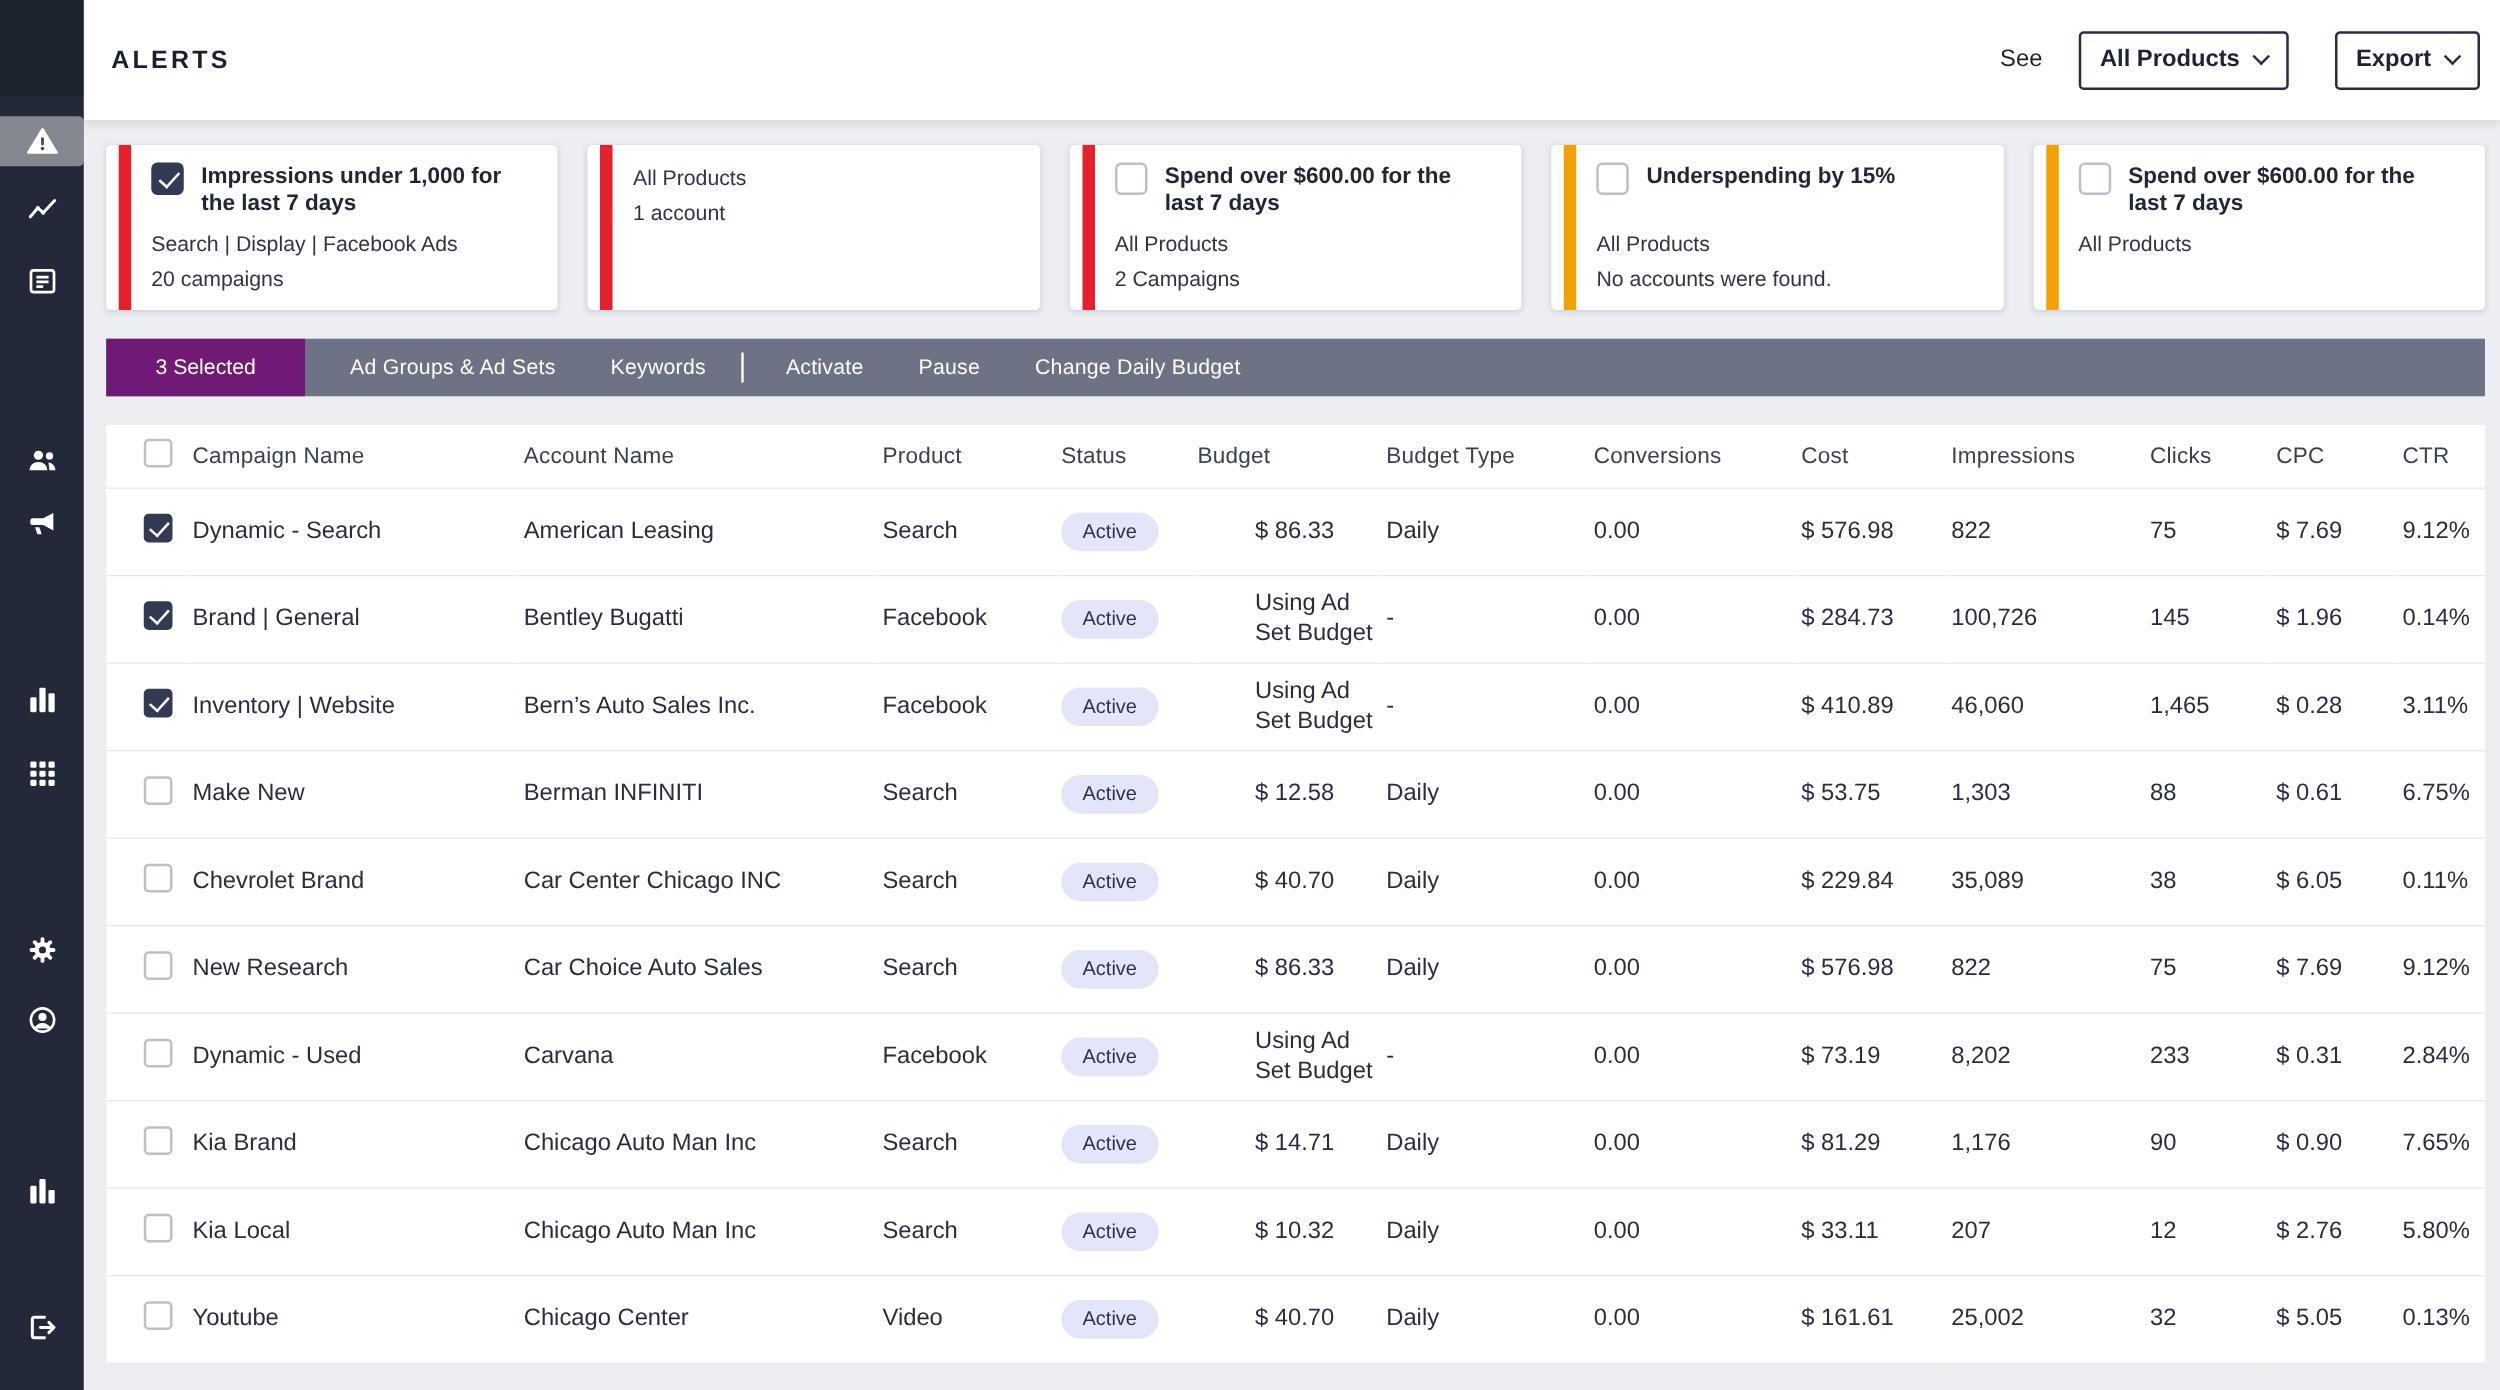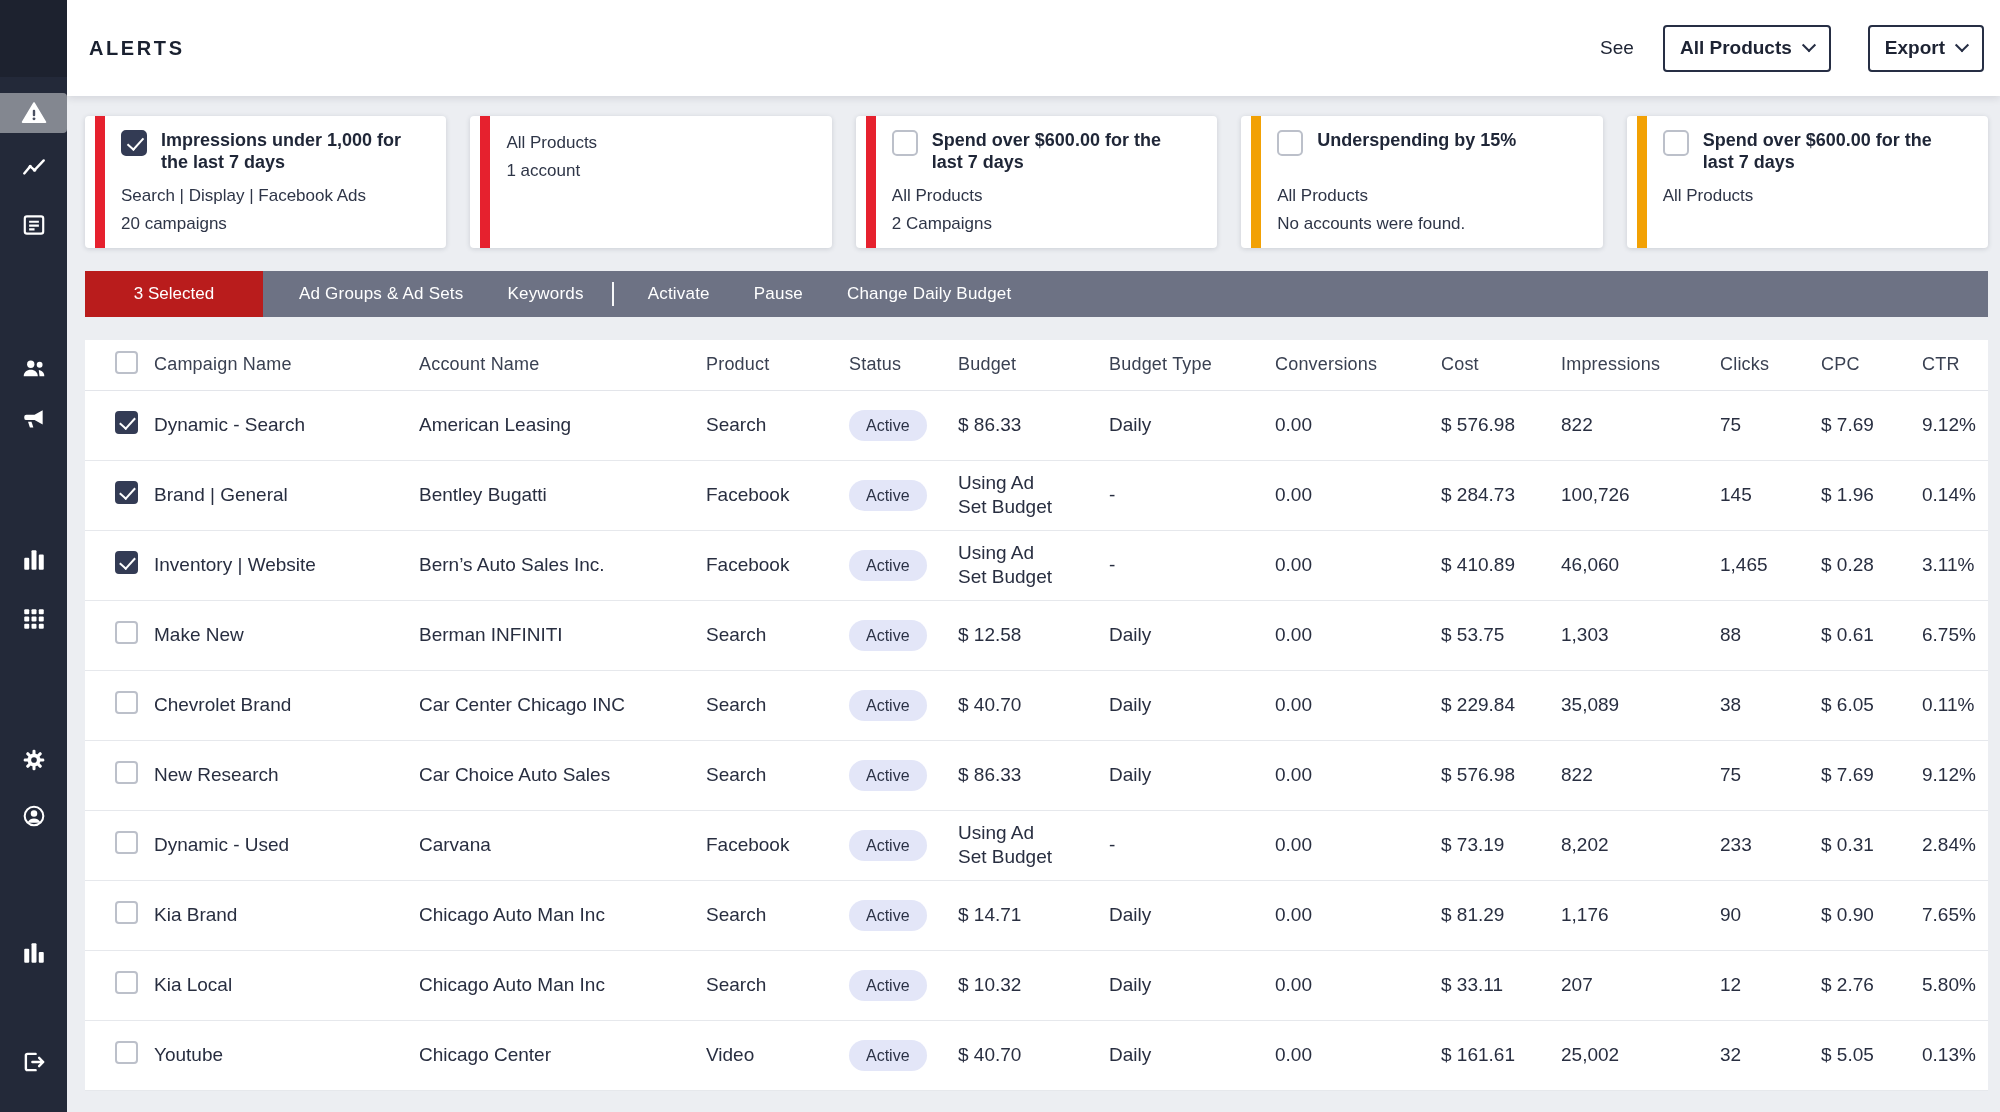--- a/index.html
+++ b/index.html
@@ -46,35 +46,35 @@
   .cb { width:23px; height:23px; border:2px solid #bcc0ca; border-radius:4px; background:#fff;
         display:inline-block; position:relative; flex:0 0 auto; cursor:pointer; }
   .cb-lg { width:26px; height:26px; border-radius:5px; margin-top:1px; }
   .cb.checked { background:#333b54; border-color:#333b54; }
   .cb.checked::after { content:""; position:absolute; left:6px; top:1px; width:7px; height:13px;
         border:solid #fff; border-width:0 2.6px 2.6px 0; transform:rotate(42deg); }
   .cb-lg.checked::after { left:8px; top:2px; width:7px; height:14px; }
 
   
   .toolbar { height:46px; background:#6d7284; display:flex; align-items:center; margin-bottom:23px; color:#fff; }
-  .chip { width:178px; height:100%; background:#b91c1c; display:flex; align-items:center; justify-content:center;
+  .chip { width:159px; height:100%; background:#701a75; display:flex; align-items:center; justify-content:center;
           font-size:17px; cursor:pointer; }
   .tb-item { padding:0 22px; font-size:17px; letter-spacing:.2px; cursor:pointer; white-space:nowrap; }
   .tb-item.first { margin-left:14px; }
   .tb-divider { width:2px; height:24px; background:#fff; margin:0 12px 0 6px; opacity:.95; }
 
   
   table.grid { width:100%; border-collapse:collapse; table-layout:fixed; background:#fff; }
   table.grid th, table.grid td { text-align:left; padding:0 4px; overflow:hidden; }
   table.grid thead th { height:50px; font-size:18px; font-weight:500; color:#3a4152; letter-spacing:.2px;
                         border-bottom:1px solid #e3e5ea; }
   table.grid tbody td { height:70px; font-size:19px; color:#282e40; border-bottom:1px solid #e6e8ec; }
   .cb-cell { padding-left:30px !important; }
   td.cost-cell { font-size:16px; color:#353c4e; }
-  .budget-text { display:inline-block; max-width:104px; line-height:24px; }
+  .budget-text { display:inline-block; max-width:104px; line-height:24px;margin-left:46px; }
   .pill { background:#e3e6f8; color:#2c3347; border-radius:16px; padding:7px 17px; font-size:16px;
           display:inline-block; line-height:17px; }
 </style>
 </head>
 <body>
 
 <div class="app">
 
   <aside class="sidebar">
     <div class="sidebar-top"></div>

